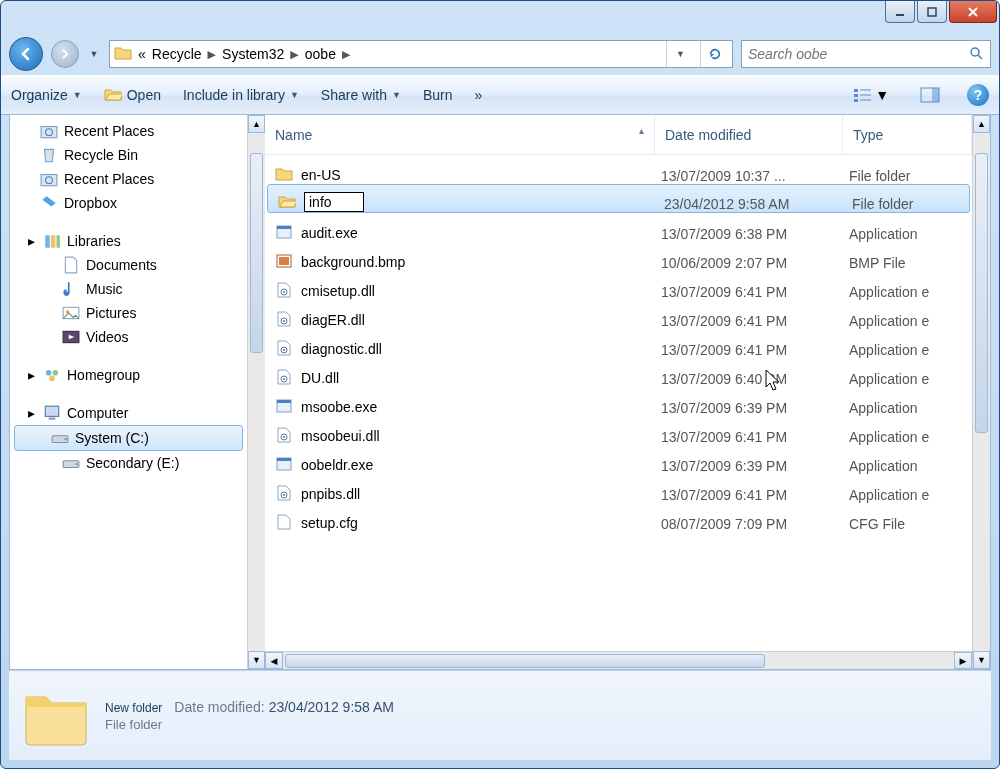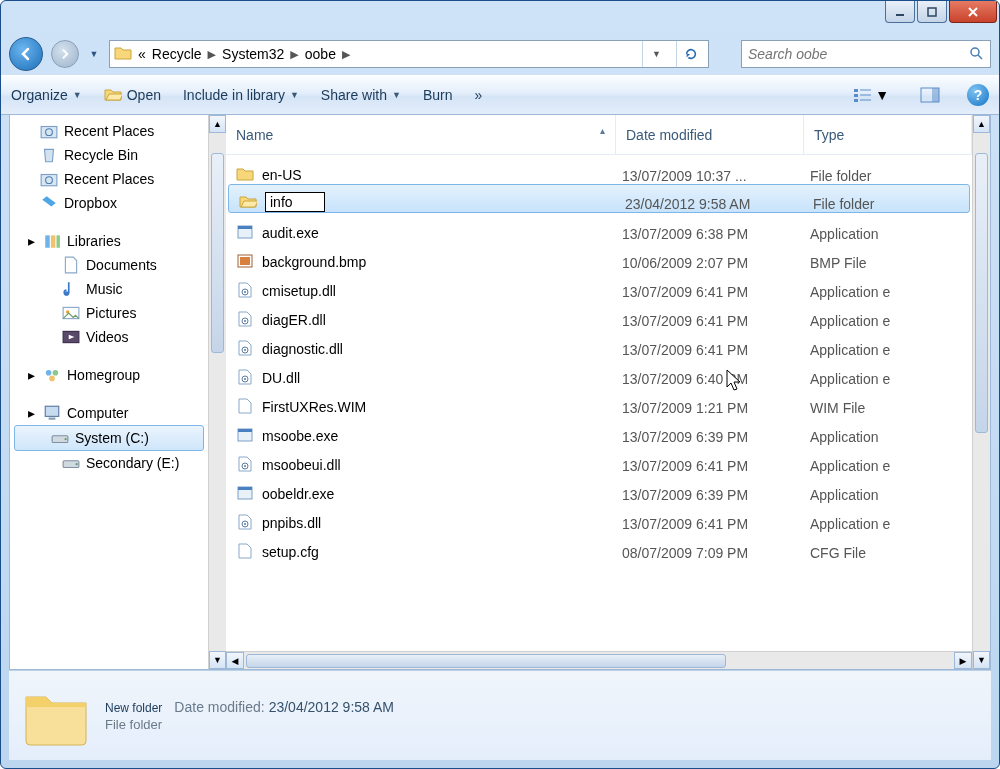--- a/index.html
+++ b/index.html
@@ -18,35 +18,35 @@
   .nav-back, .nav-fwd { width:34px; height:34px; border-radius:50%; background: radial-gradient(circle at 40% 35%, #6cb5f0, #1b6fb8); border:1px solid #2a5d8f; display:flex; align-items:center; justify-content:center;}
   .nav-fwd { width:28px; height:28px;}
   .nav-back.dim, .nav-fwd.dim { background: radial-gradient(circle at 40% 35%, #d4e1ee, #9cb3ca); border-color:#8aa0b7;}
   .nav-drop { width:14px; height:34px; display:flex; align-items:center; justify-content:center; }
   .addr { flex:1; height:28px; background:#fff; border:1px solid #8aa0b7; display:flex; align-items:center; padding: 0 4px; gap:6px; }
   .crumb { display:flex; align-items:center; gap:6px;}
   .crumb span { color:#000;}
   .crumb .sep { color:#555; font-size:11px;}
   .addr-drop { width:28px; height:26px; border-left:1px solid #c4d5e7; display:flex; align-items:center; justify-content:center;}
   .refresh { width:28px; height:26px; border-left:1px solid #c4d5e7; display:flex; align-items:center; justify-content:center;}
-  .search { width:250px; height:28px; background:#fff; border:1px solid #8aa0b7; display:flex; align-items:center; padding:0 6px; gap:6px;margin-left:24px;}
+  .search { width:250px; height:28px; background:#fff; border:1px solid #8aa0b7; display:flex; align-items:center; padding:0 6px; gap:6px;}
   .search input { border:none; outline:none; font-style:italic; color:#888; flex:1; font-size:14px;}
 
   
   .toolbar { height: 40px; background: linear-gradient(#fafdff, #e4eefb 45%, #d5e4f6 55%, #e4eefb); border-top:1px solid #fff; border-bottom:1px solid #9db9d7; display:flex; align-items:center; padding: 0 10px; gap:22px;}
   .tb-item { display:flex; align-items:center; gap:5px; color:#1a3a5a; cursor:default;}
   .tb-item .drop { font-size:9px; color:#3a5a7a;}
   .tb-spacer { flex:1;}
   .tb-iconbtn { width:30px; height:26px; display:flex; align-items:center; justify-content:center;}
   .tb-view { display:flex; align-items:center; gap:2px; border:1px solid transparent; padding:1px 3px; border-radius:3px;}
   .help { width:22px; height:22px; border-radius:50%; background: radial-gradient(circle at 35% 30%, #7ec3f2, #1573c6); color:#fff; display:flex; align-items:center; justify-content:center; font-weight:bold; font-size:14px;}
 
   
   .body { flex:1; display:flex; background:#fff; border:1px solid #9db9d7; margin: 0 8px; border-top:none; overflow:hidden;}
-  .navpane { width:216px; border-right: none; overflow:hidden; position:relative; display:flex;}
+  .navpane { width:255px; border-right: none; overflow:hidden; position:relative; display:flex;}
   .navpane-inner { flex:1; overflow:hidden; padding: 4px 0;}
   .nav-scroll { width:18px; background:#e9e9e9; border-left:1px solid #d0d0d0; display:flex; flex-direction:column;}
   .nav-scroll .thumb { flex:0 0 200px; margin: 20px 2px 0; background:linear-gradient(#e8eff8,#c5d5e9); border:1px solid #9db9d7; border-radius:3px;}
   .nav-scroll .btn { height:18px; background:linear-gradient(#f2f6fb,#d5e4f6); border:1px solid #9db9d7; display:flex; align-items:center; justify-content:center;}
 
   .tree-item { display:flex; align-items:center; gap:6px; padding: 3px 4px 3px 30px; color:#000; white-space:nowrap;}
   .tree-group { padding: 3px 4px 3px 16px; display:flex; align-items:center; gap:6px;}
   .tree-item.l2 { padding-left: 40px; margin-left: 12px;}
   .tree-item.sel { background: linear-gradient(#ebf4fd, #cfe6fb); border:1px solid #7fb6e8; border-radius:3px; margin:0 4px; padding-left:36px;}
   .tree-spacer { height: 14px;}
@@ -437,30 +437,20 @@
                     <circle cx="9" cy="10" r="1" fill="#5a7aa0"></circle>
                   </svg></span>
                 <span>DU.dll</span>
               </div>
               <div class="cell-date">13/07/2009 6:40 PM</div>
               <div class="cell-type">Application e</div>
             </div>
             <div class="row">
               <div class="cell-name">
                 <span class="ico16"><svg viewBox="0 0 18 16">
-                    <path d="M3 1 h8 l4 4 v10 h-12 z" fill="#fff" stroke="#8aa8c8"></path>
-                  </svg></span>
-                <span>FirstUXRes.WIM</span>
-              </div>
-              <div class="cell-date">13/07/2009 1:21 PM</div>
-              <div class="cell-type">WIM File</div>
-            </div>
-            <div class="row">
-              <div class="cell-name">
-                <span class="ico16"><svg viewBox="0 0 18 16">
                     <rect x="2" y="2" width="14" height="12" fill="#e8f0f8" stroke="#7aa0c8"></rect>
                     <rect x="2" y="2" width="14" height="3" fill="#4a80c0"></rect>
                   </svg></span>
                 <span>msoobe.exe</span>
               </div>
               <div class="cell-date">13/07/2009 6:39 PM</div>
               <div class="cell-type">Application</div>
             </div>
             <div class="row">
               <div class="cell-name">

